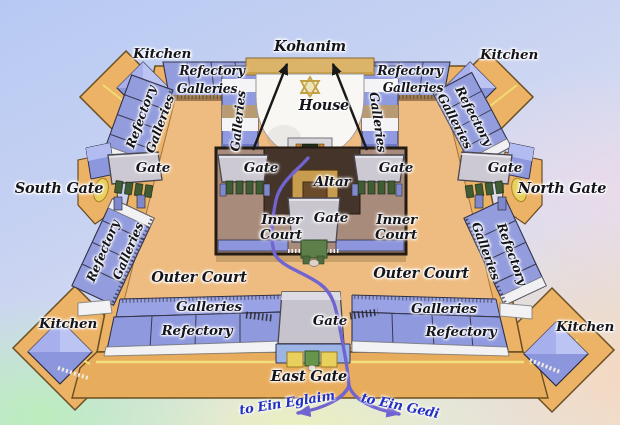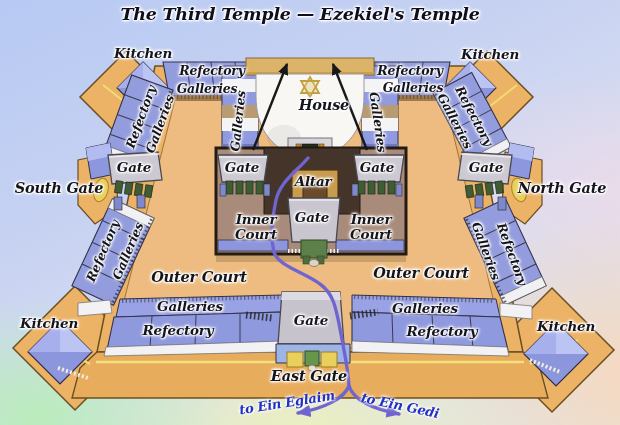--- a/index.html
+++ b/index.html
@@ -16,23 +16,23 @@
   #stage svg{position:absolute;left:0;top:0;}
   .lbl{
     position:absolute;white-space:nowrap;color:#14141c;
     font-weight:bold;font-style:italic;font-size:13px;line-height:1.08;
     transform:translate(-50%,-50%);z-index:5;letter-spacing:-.2px;
     text-shadow:-1px -1px 2px rgba(255,255,255,.95),1px -1px 2px rgba(255,255,255,.95),
                 -1px 1px 2px rgba(255,255,255,.95),1px 1px 2px rgba(255,255,255,.95),0 0 5px #fff;
   }
   .title{font-size:17.5px;color:#0e0e1c;}
   .big{font-size:14.5px;}
-  .mid{font-size:13.5px;}
+  .mid{font-size:13.5px;margin-left:19px;}
   .sm{font-size:12.5px;}
-  .wrap{white-space:normal;width:54px;text-align:center;}
+  .wrap{white-space:normal;width:54px;text-align:right;}
   .river-lbl{color:#2330c6;font-size:13px;
     text-shadow:-1px -1px 2px rgba(255,255,255,.9),1px 1px 2px rgba(255,255,255,.9),0 0 4px #fff;}
 </style>
 </head>
 <body>
 
 <div id="stage">
 <svg width="620" height="425" viewBox="0 0 620 425">
   <defs>
     <marker id="arrK" viewBox="0 0 10 10" refX="8" refY="5" markerWidth="5.5" markerHeight="5.5" orient="auto">
@@ -274,21 +274,21 @@
     <path d="M367,150 L333,64" stroke="#181818" stroke-width="2.4" fill="none" marker-end="url(#arrK)"></path>
   </g>
 
   <g>
     <path d="M308,158 C296,172 280,182 276,200 C272,220 270,236 274,252 C278,266 304,272 320,284 C334,294 336,308 341,334 C345,356 348,368 349,386" fill="none" stroke="#7064d0" stroke-width="3.4" stroke-linecap="round"></path>
     <path d="M349,386 C344,398 326,408 298,413" fill="none" stroke="#7064d0" stroke-width="3.4" stroke-linecap="round" marker-end="url(#arrR)"></path>
     <path d="M349,386 C354,400 370,408 399,414" fill="none" stroke="#7064d0" stroke-width="3.4" stroke-linecap="round" marker-end="url(#arrR)"></path>
   </g>
 </svg>
 
-<div class="lbl title" style="left:300px;top:14px;">The Third Temple — Ezekiel's Temple</div>
+<div class="lbl big" style="left:310px;top:46px;">Kohanim</div>
 
 <div class="lbl mid" style="left:143px;top:53px;">Kitchen</div>
 <div class="lbl mid" style="left:490px;top:54px;">Kitchen</div>
 <div class="lbl mid" style="left:49px;top:323px;">Kitchen</div>
 <div class="lbl mid" style="left:566px;top:326px;">Kitchen</div>
 
 <div class="lbl sm" style="left:212px;top:71px;">Refectory</div>
 <div class="lbl sm" style="left:207px;top:89px;">Galleries</div>
 <div class="lbl sm" style="left:410px;top:71px;">Refectory</div>
 <div class="lbl sm" style="left:413px;top:88px;">Galleries</div>

